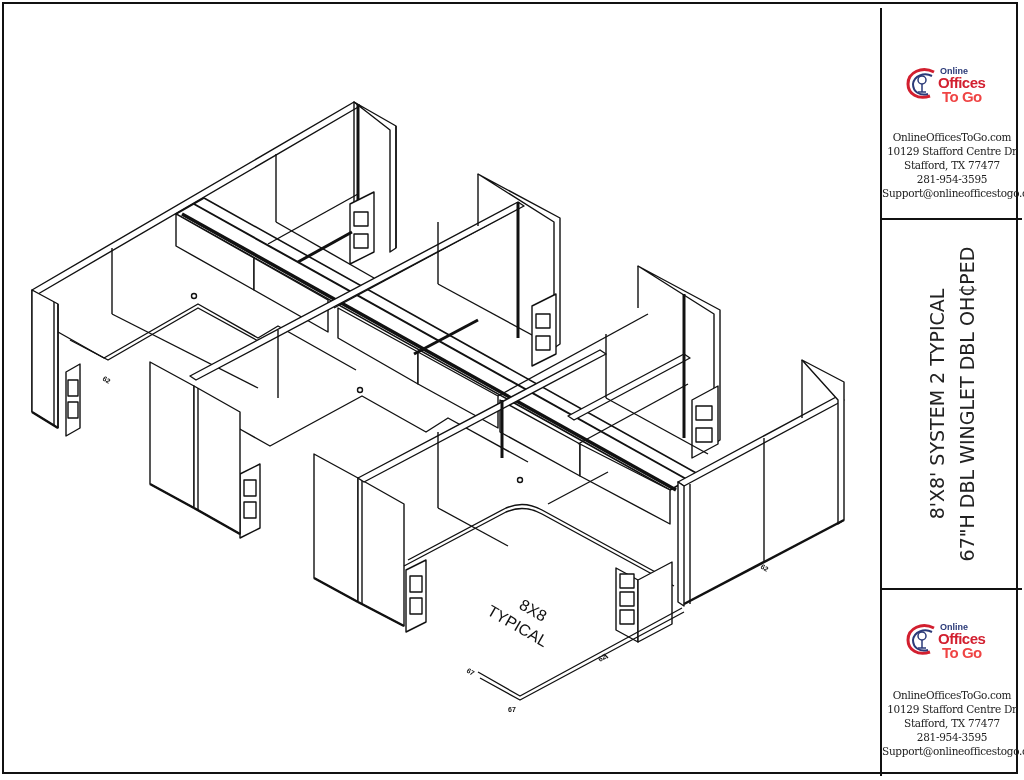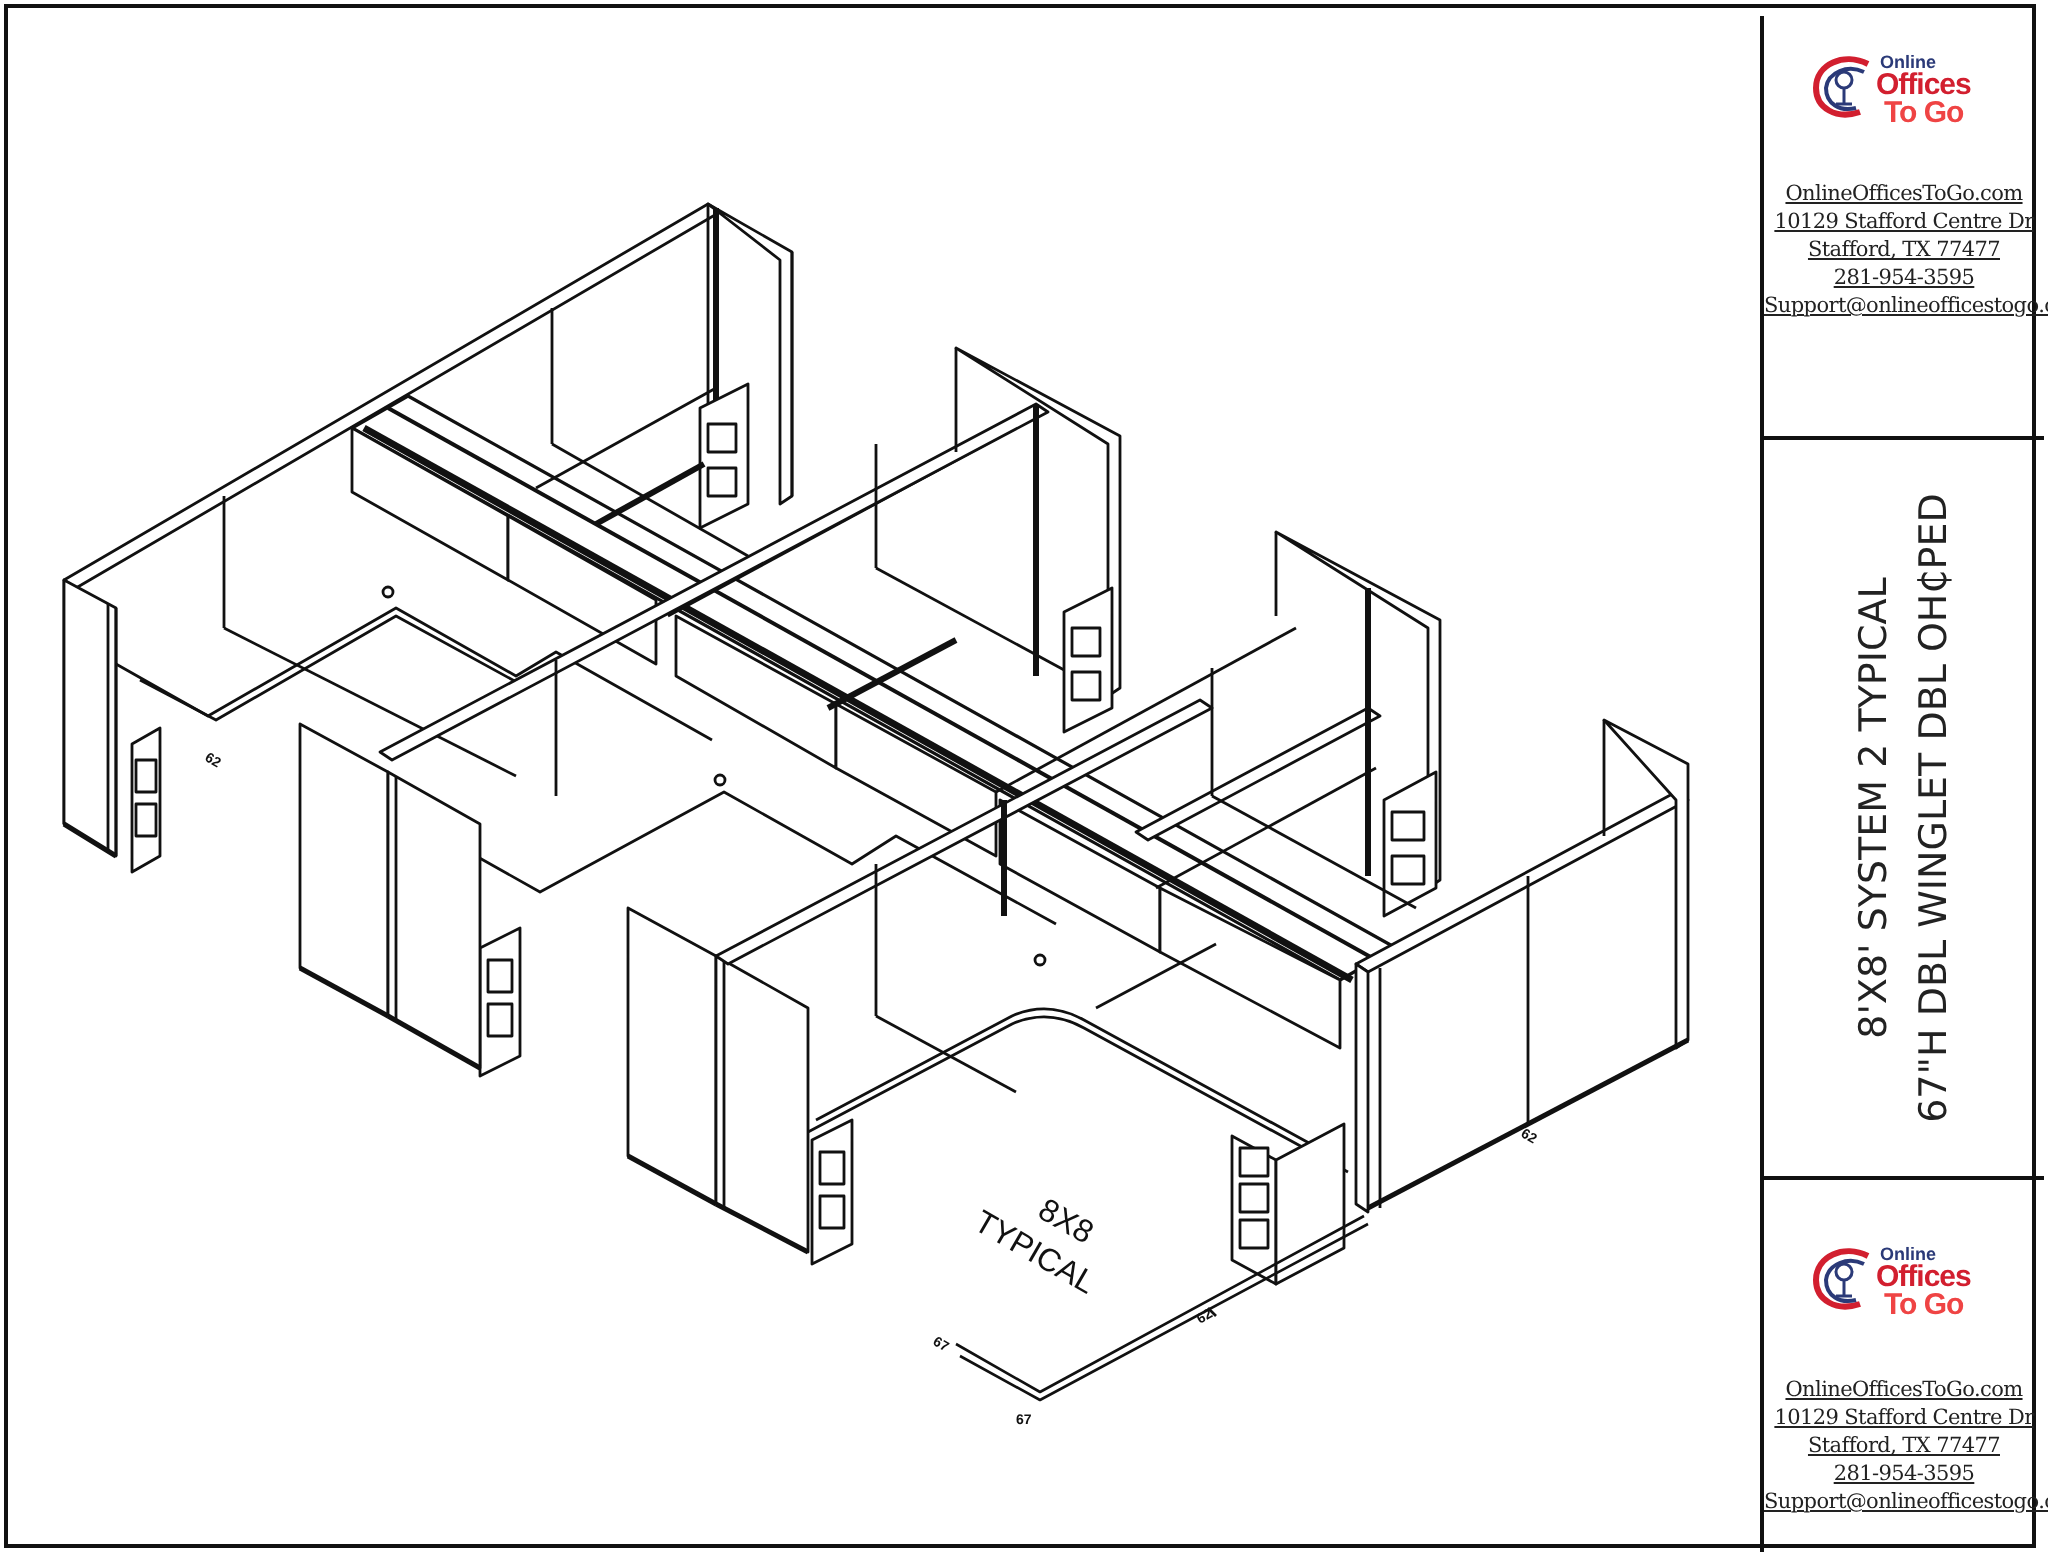--- a/index.html
+++ b/index.html
@@ -4,27 +4,27 @@
 <style>
   html,body{margin:0;padding:0;background:#fff;}
   body{width:1024px;height:780px;position:relative;overflow:hidden;font-family:"Liberation Sans",sans-serif;}
   .frame{position:absolute;left:2px;top:2px;width:1016px;height:772px;border:2px solid #111;box-sizing:border-box;background:#fff;}
   .drawing{position:absolute;left:4px;top:4px;width:872px;height:768px;}
   .titleblock{position:absolute;left:876px;top:4px;width:142px;height:768px;border-left:2px solid #111;box-sizing:border-box;}
   .tb-section{position:absolute;left:0;width:100%;box-sizing:border-box;}
   .tb-top{top:0;height:212px;border-bottom:2px solid #111;}
   .tb-mid{top:212px;height:370px;border-bottom:2px solid #111;}
   .tb-bot{top:582px;height:186px;}
-  .logo{position:relative;width:100px;height:44px;margin:16px auto 0 auto;}
+  .logo{position:relative;width:100px;height:44px;margin:56px auto 0 auto;}
   .logo-mark{position:absolute;left:2px;top:2px;width:36px;height:36px;}
   .logo-online{position:absolute;left:38px;top:2px;font-size:9px;font-weight:bold;color:#2b3a78;}
   .logo-offices{position:absolute;left:36px;top:11px;font-size:15px;font-weight:bold;color:#d21f2f;line-height:15px;letter-spacing:-0.5px;text-align:center;}
   .logo-togo{position:absolute;left:40px;top:25px;font-size:15px;font-weight:bold;color:#ef4444;line-height:15px;letter-spacing:-0.5px;}
   .contact{text-align:center;font-family:"DejaVu Serif",serif;font-size:10.5px;line-height:14px;color:#222;margin-top:22px;letter-spacing:-0.3px;}
-  .contact div{white-space:nowrap;text-decoration:underline;}
+  .contact div{white-space:nowrap;}
   .vert{position:absolute;left:50%;top:50%;transform:translate(-50%,-50%) rotate(-90deg);white-space:nowrap;text-align:center;font-family:"DejaVu Sans",sans-serif;color:#222;}
   .vert .l1{font-size:19px;line-height:30px;}
   .vert .l2{font-size:19px;line-height:30px;}
   svg text{font-family:"Liberation Sans",sans-serif;}
 </style>
 </head>
 <body>
 
 <div class="frame">
 

